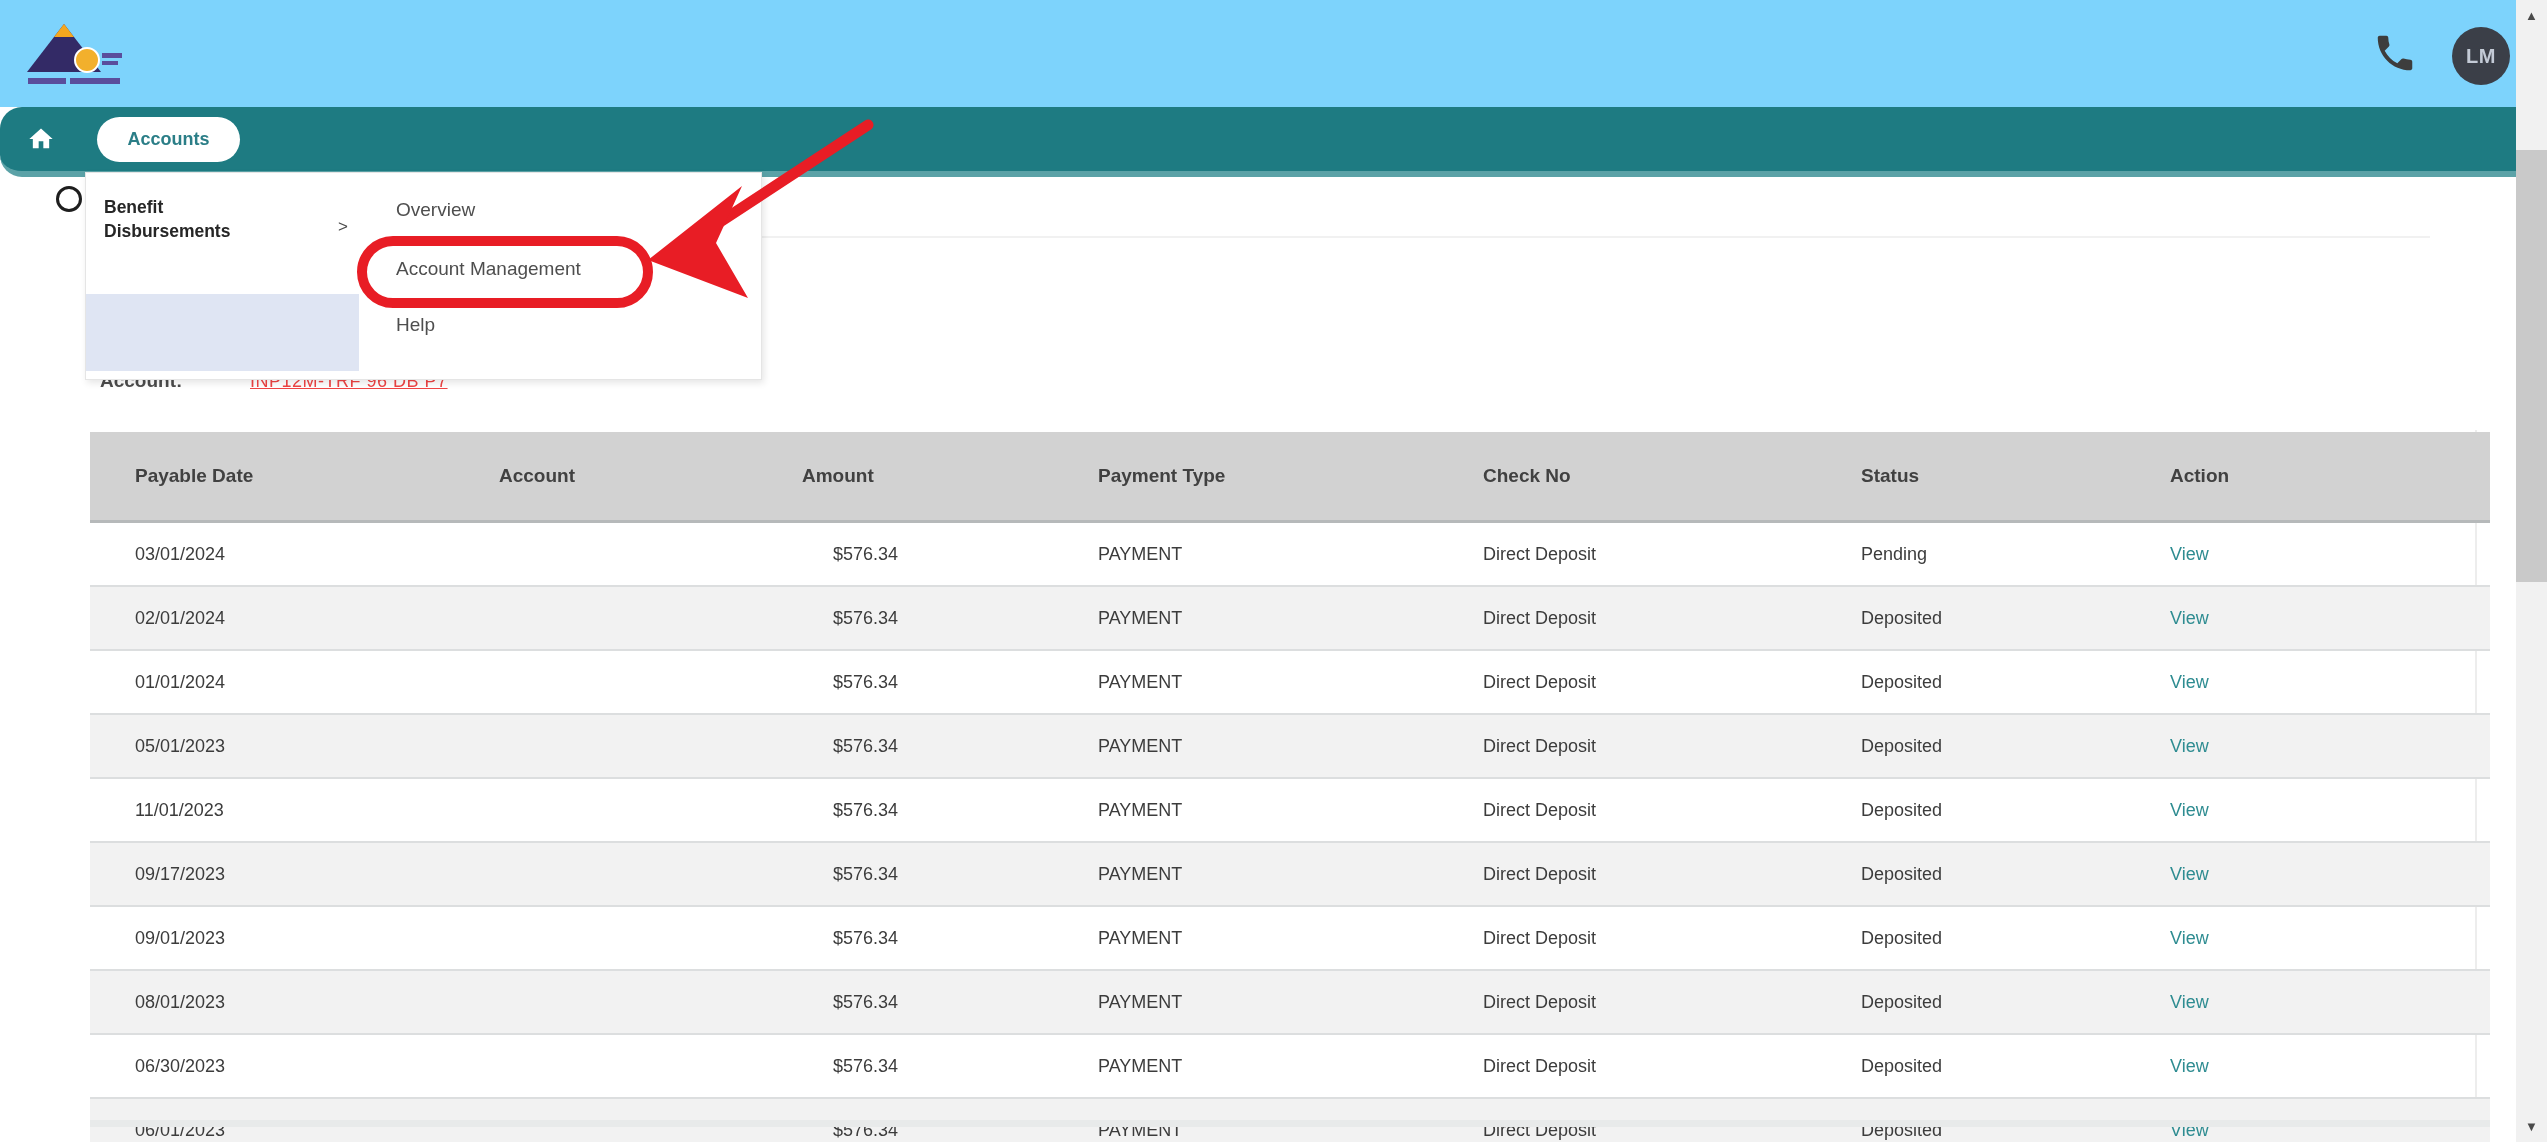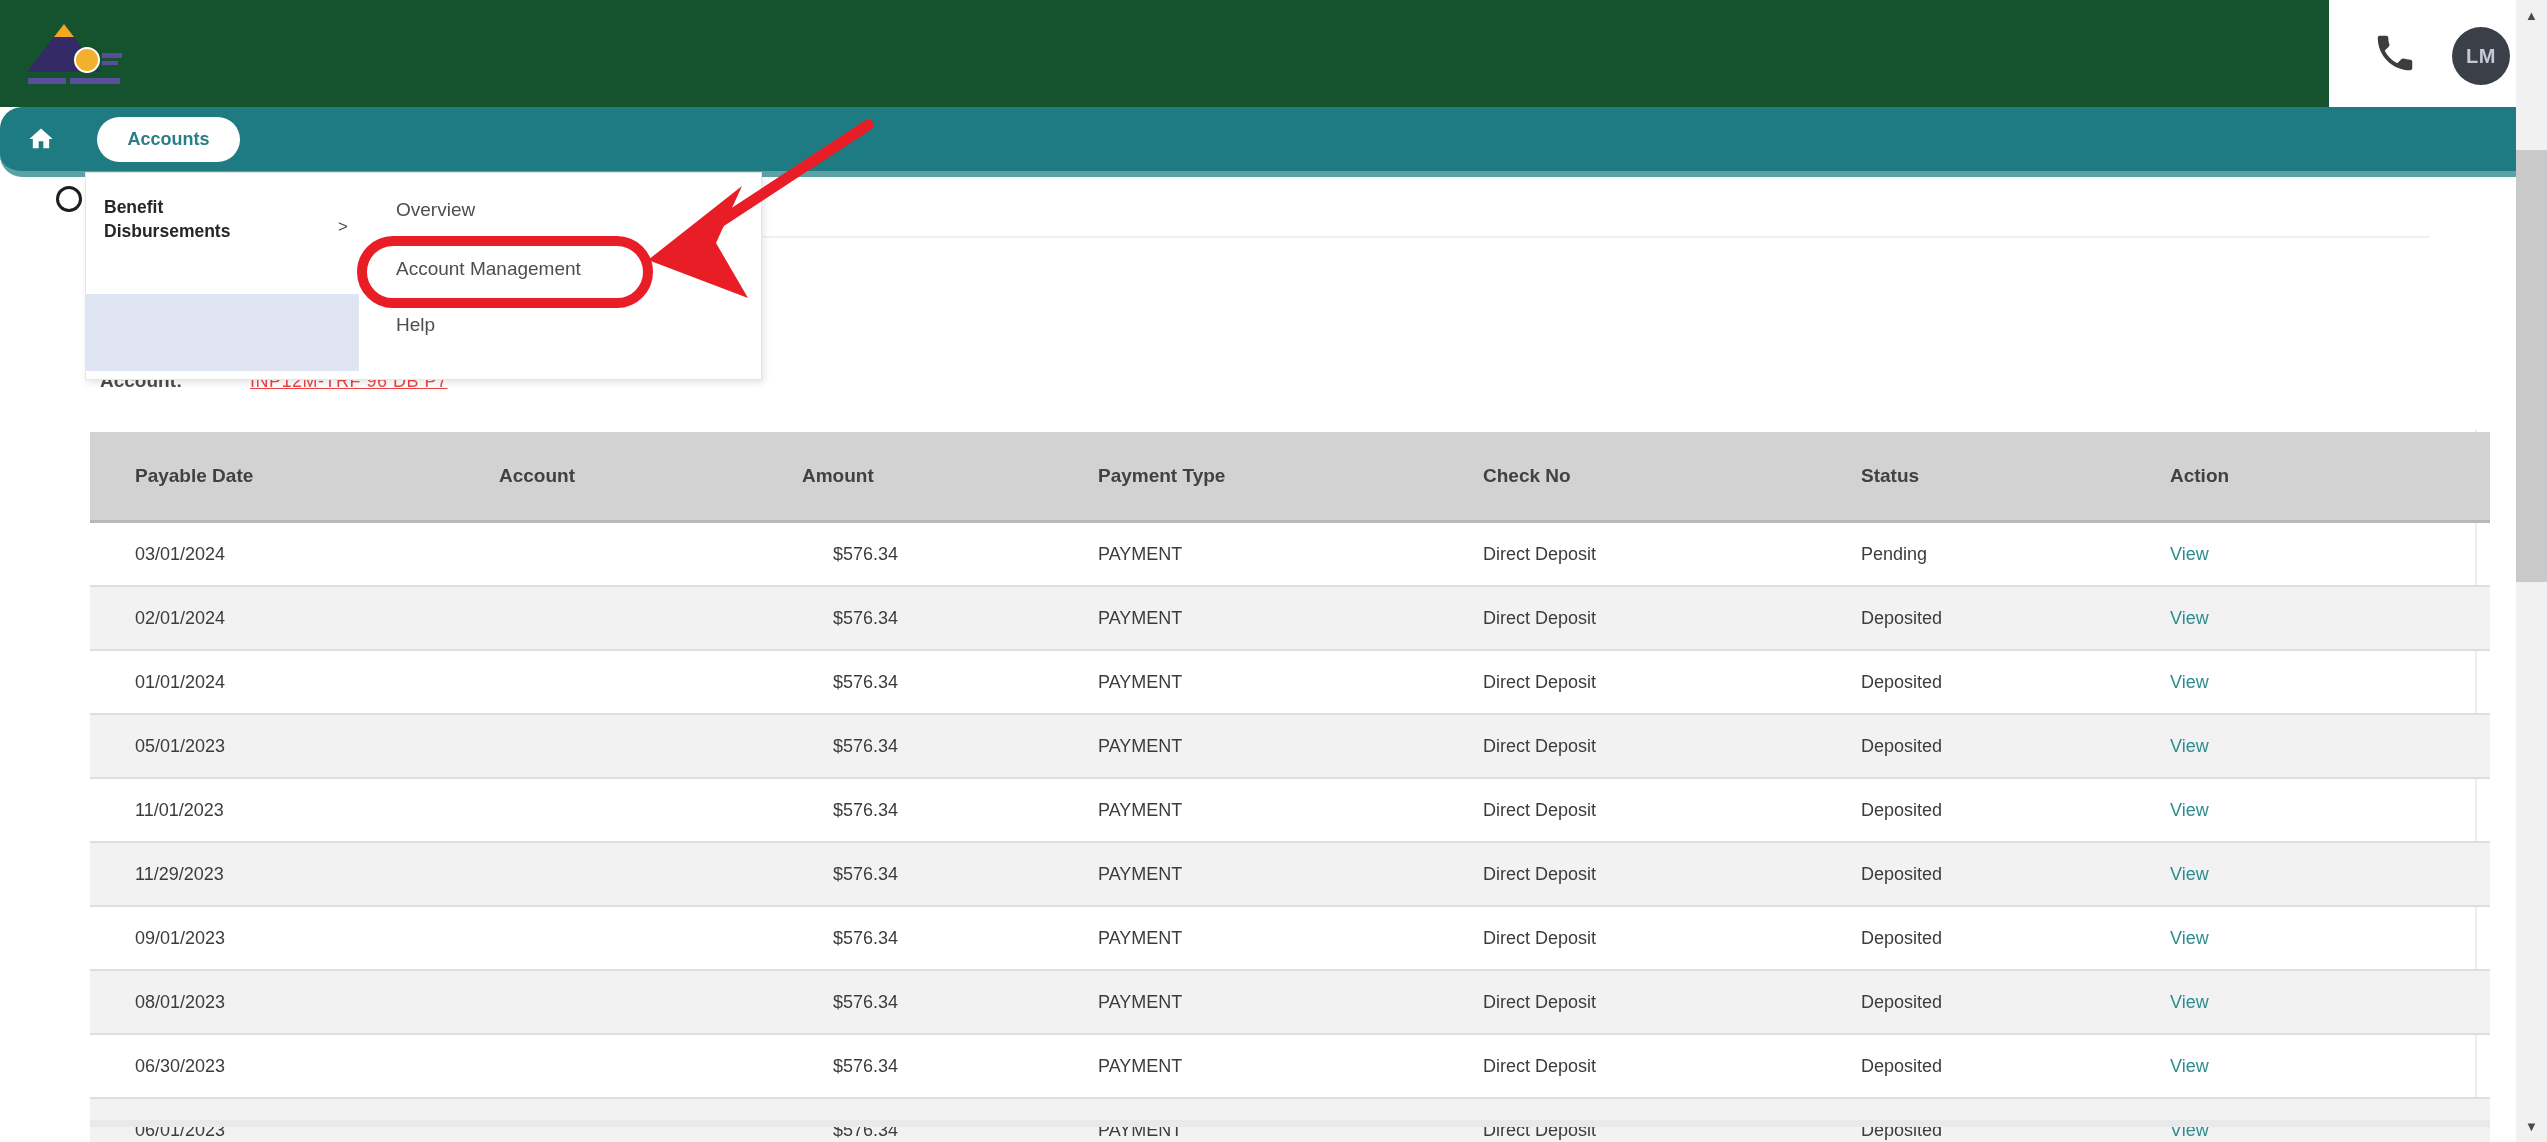--- a/index.html
+++ b/index.html
@@ -1,18 +1,18 @@
 <!DOCTYPE html>
 <html style="--teal: #1e7b82; --teal_text: #2b7e87; --link: #2e8c91; --annotation_red: #e81d25;"><head>
 <meta charset="utf-8">
 <style>
   html,body{margin:0;padding:0;width:2547px;height:1142px;background:#fff;overflow:hidden;
     font-family:"Liberation Sans", sans-serif;}
   
-  .topbar{position:absolute;left:0;top:0;width:2329px;height:107px;background:#14532d;}
+  .topbar{position:absolute;left:0;top:0;width:2547px;height:107px;background:#7dd3fc;}
   .logo{position:absolute;left:24px;top:16px;}
   .phone-btn{position:absolute;left:2372px;top:30px;width:46px;height:46px;cursor:pointer;}
   .avatar{position:absolute;left:2452px;top:27px;width:58px;height:58px;border-radius:50%;
     background:#3b3f48;color:#c3cad6;display:flex;align-items:center;justify-content:center;
     font-size:20px;font-weight:bold;letter-spacing:.5px;cursor:pointer;}
   
   .nav{position:absolute;left:0;top:107px;width:2547px;height:64px;background:var(--teal,#1e7b82);
     border-bottom:6px solid #5ba2a7;border-radius:22px;}
   .home-ic{position:absolute;left:26px;top:18px;}
   .pill{position:absolute;left:97px;top:10px;width:143px;height:45px;border-radius:23px;background:#fff;
@@ -170,21 +170,21 @@
         <tr>
     <td class="c1">11/01/2023</td>
     <td class="c2"></td>
     <td class="c3">$576.34</td>
     <td class="c4">PAYMENT</td>
     <td class="c5">Direct Deposit</td>
     <td class="c6">Deposited</td>
     <td class="c7"><a class="view">View</a></td>
   </tr>
         <tr>
-    <td class="c1">11/29/2023</td>
+    <td class="c1">09/17/2023</td>
     <td class="c2"></td>
     <td class="c3">$576.34</td>
     <td class="c4">PAYMENT</td>
     <td class="c5">Direct Deposit</td>
     <td class="c6">Deposited</td>
     <td class="c7"><a class="view">View</a></td>
   </tr>
         <tr>
     <td class="c1">09/01/2023</td>
     <td class="c2"></td>

